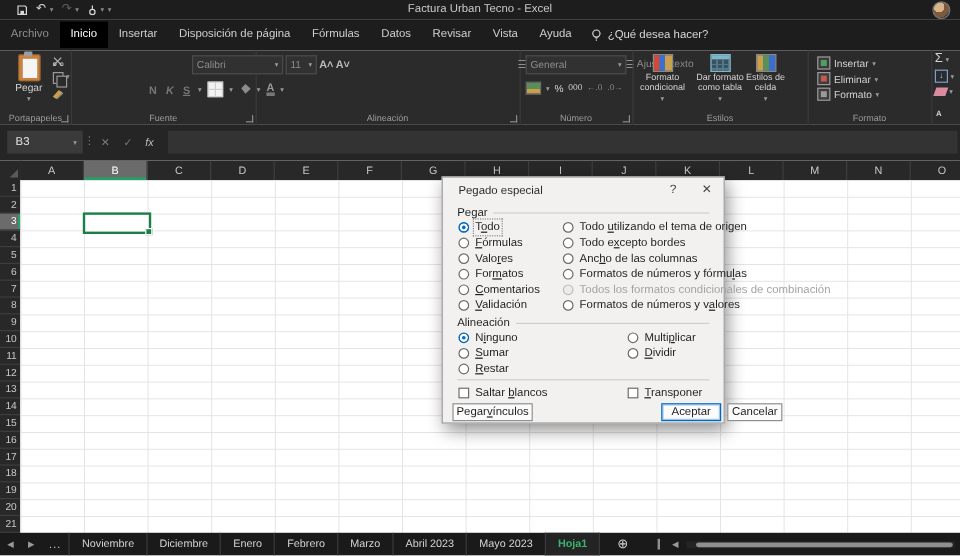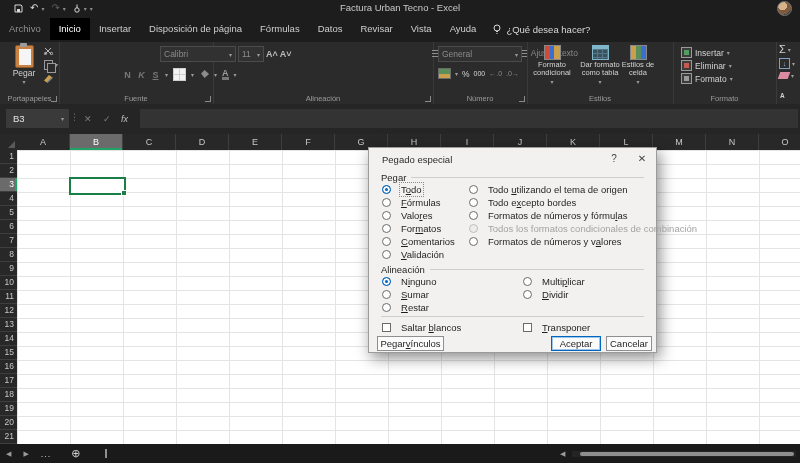--- a/index.html
+++ b/index.html
@@ -113,30 +113,30 @@
       text-align:right;padding-right:3px;line-height:13px;flex:0 0 14px;}
   .rh.sel{background:#6b6b6b;color:#fff;box-shadow:inset -2px 0 0 #21a366;}
   .cells{position:absolute;left:17px;top:16px;right:0;bottom:0;background:
       linear-gradient(to right,#e4e4e4 1px,transparent 1px),
       linear-gradient(to bottom,#e4e4e4 1px,transparent 1px);
       background-size:53px 14px;background-color:#fff;}
   .selcell{position:absolute;left:52px;top:27px;width:53px;height:14px;border:2px solid #1a7f47;background:#fff;}
   .selcell .handle{position:absolute;right:-3px;bottom:-3px;width:4px;height:4px;background:#1a7f47;border:1px solid #fff;}
 
   
-  .dialog{position:absolute;left:368px;top:147px;width:289px;height:206px;background:#f2f1f0;
+  .dialog{position:absolute;left:368px;top:147px;width:236px;height:206px;background:#f2f1f0;
           border:1px solid #9b9b9b;box-shadow:3px 5px 14px rgba(0,0,0,.45);box-sizing:border-box;z-index:30;
           font-size:9.5px;color:#1f1f1f;}
   .dtitle{position:absolute;left:13px;top:6px;font-size:9.5px;color:#2b2b2b;}
   .dhelp{position:absolute;top:4px;width:16px;height:14px;text-align:center;color:#444;font-size:10px;line-height:14px;}
   .dclose{right:6px;} .dqm{right:34px;}
   .gheader{position:absolute;left:12px;right:12px;display:flex;align-items:center;gap:5px;}
   .gheader .gline{flex:1;height:1px;background:#cfcecd;}
   .dlgcol{position:absolute;display:flex;flex-direction:column;}
-  .opt{display:flex;align-items:center;gap:10px;height:13px;white-space:nowrap;text-align:center;}
+  .opt{display:flex;align-items:center;gap:5px;height:13px;white-space:nowrap;text-align:center;}
   .opt.disabled{color:#a3a3a3;}
   .radio{width:9px;height:9px;border-radius:50%;border:1px solid #6b6b6b;background:#fff;box-sizing:border-box;flex:0 0 9px;}
   .radio.on{border:1px solid #0067c0;background:#0067c0;box-shadow:inset 0 0 0 2px #f8f8f8;}
   .opt.disabled .radio{border-color:#bdbdbd;background:#ececec;}
   .chk{width:9px;height:9px;border:1px solid #6b6b6b;background:#fff;box-sizing:border-box;flex:0 0 9px;}
   .olabel.focus{outline:1px dotted #8a8a8a;outline-offset:1px;}
   .ul{text-decoration:underline;}
   .divline{position:absolute;left:12px;right:12px;height:1px;background:#cfcecd;}
   .dbtn{position:absolute;height:15px;background:#fbfbfb;border:1px solid #8f8f8f;font-size:9.5px;
         display:flex;align-items:center;justify-content:center;box-sizing:border-box;color:#1f1f1f;}
@@ -461,20 +461,24 @@
         <label class="opt">
           <span class="radio"></span>
           <span class="olabel">Todo <span class="ul">u</span>tilizando el tema de origen</span>
         </label>
         <label class="opt">
           <span class="radio"></span>
           <span class="olabel">Todo e<span class="ul">x</span>cepto bordes</span>
         </label>
         <label class="opt">
           <span class="radio"></span>
+          <span class="olabel">Anc<span class="ul">h</span>o de las columnas</span>
+        </label>
+        <label class="opt">
+          <span class="radio"></span>
           <span class="olabel">Formatos de números y fórmu<span class="ul">l</span>as</span>
         </label>
         <label class="opt disabled">
           <span class="radio"></span>
           <span class="olabel">Todos los formatos condicionales de combinación</span>
         </label>
         <label class="opt">
           <span class="radio"></span>
           <span class="olabel">Formatos de números y v<span class="ul">a</span>lores</span>
         </label>
@@ -526,20 +530,30 @@
 
     <div class="dbtn" id="btn-paste-link" style="left:8px;top:188px;width:67px;">Pegar <span class="ul">v</span>ínculos</div>
     <div class="dbtn default" id="btn-ok" style="left:182px;top:188px;width:50px;">Aceptar</div>
     <div class="dbtn" id="btn-cancel" style="left:237px;top:188px;width:46px;">Cancelar</div>
   </div>
 
   <div class="tabbar">
     <span class="tnav">◀</span>
     <span class="tnav">▶</span>
     <span class="toverflow">...</span>
+    <div class="stabs" id="sheet-tabs">
+        <div class="stab">Noviembre</div>
+        <div class="stab">Diciembre</div>
+        <div class="stab">Enero</div>
+        <div class="stab">Febrero</div>
+        <div class="stab">Marzo</div>
+        <div class="stab">Abril 2023</div>
+        <div class="stab">Mayo 2023</div>
+        <div class="stab active">Hoja1</div>
+      </div>
     <span class="newsheet">⊕</span>
     <span class="splitter"></span>
     <span class="harrow">◀</span>
     <div class="hscroll">
       <div class="hthumb"></div>
     </div>
   </div>
 
 </div>
 

